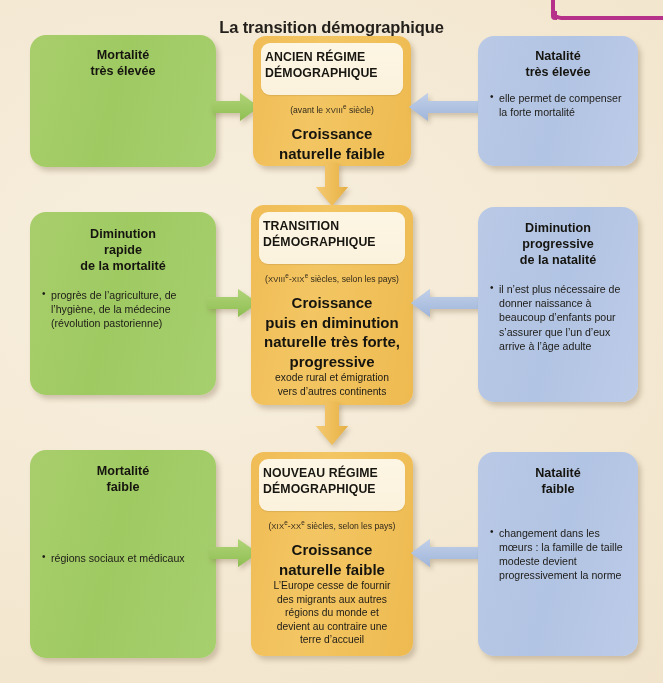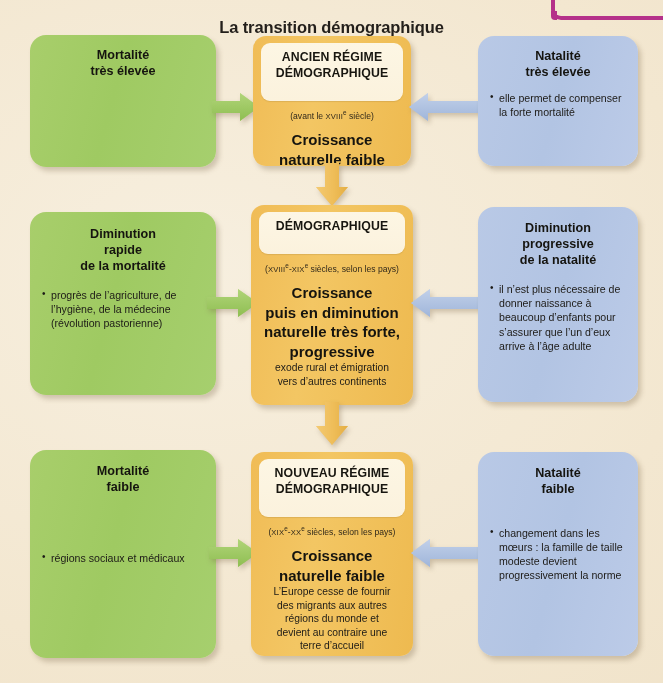--- a/index.html
+++ b/index.html
@@ -102,26 +102,25 @@
     position: absolute;
     left: 0;
     top: -1px;
     font-size: 10px;
   }
 
   
   .center-header {
     background: linear-gradient(180deg, #fdf6e4 0%, #fbf2dd 100%);
     border-radius: 9px;
-    text-align: center;
     font-weight: bold;
     font-size: 12.3px;
     line-height: 1.3;
     color: #181610;
-    padding: 7px 4px 19px;
+    padding: 7px 4px 13px;
     box-shadow: 0 1px 1px rgba(150,115,45,0.22);
     letter-spacing: 0.1px;
   }
   .center-sub {
     text-align: center;
     font-size: 8.6px;
     line-height: 1.2;
     color: #30281a;
     margin-top: 8px;
   }
@@ -245,20 +244,21 @@
           <linearGradient id="ag2" x1="0" y1="0" x2="0" y2="1">
         <stop offset="0%" stop-color="#c3de92"></stop>
             <stop offset="100%" stop-color="#7fb144"></stop>
       </linearGradient>
         </defs>
     </svg>
   </div>
 
   <div class="box box-orange" style="left:251px; top:205px; width:162px; height:200px; padding:7px 8px;">
     <div class="center-header">
+      <div>TRANSITION</div>
       <div>DÉMOGRAPHIQUE</div>
     </div>
     <div class="center-sub">
       <span>(</span><span class="sc">XVIII</span><sup>e</sup>-<span class="sc">XIX</span><sup>e</sup><span> siècles, selon les pays)</span>
     </div>
     <div class="center-strong">
       <div>Croissance</div>
       <div>puis en diminution</div>
       <div>naturelle très forte,</div>
       <div>progressive</div>

